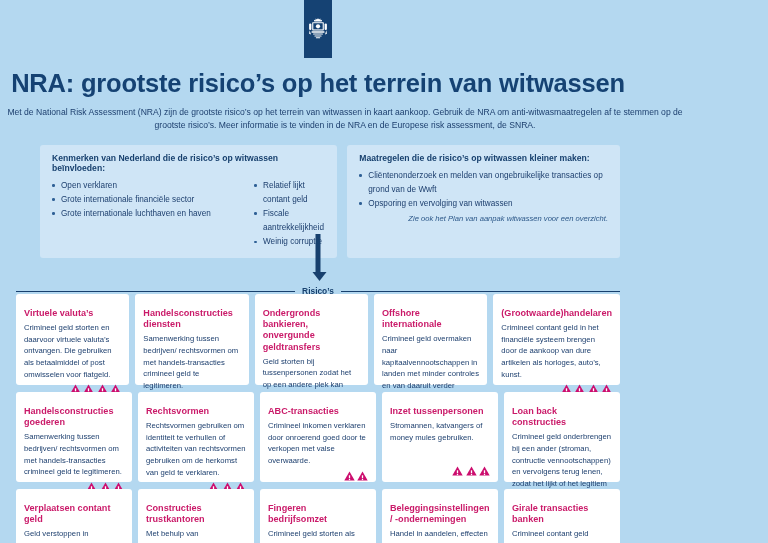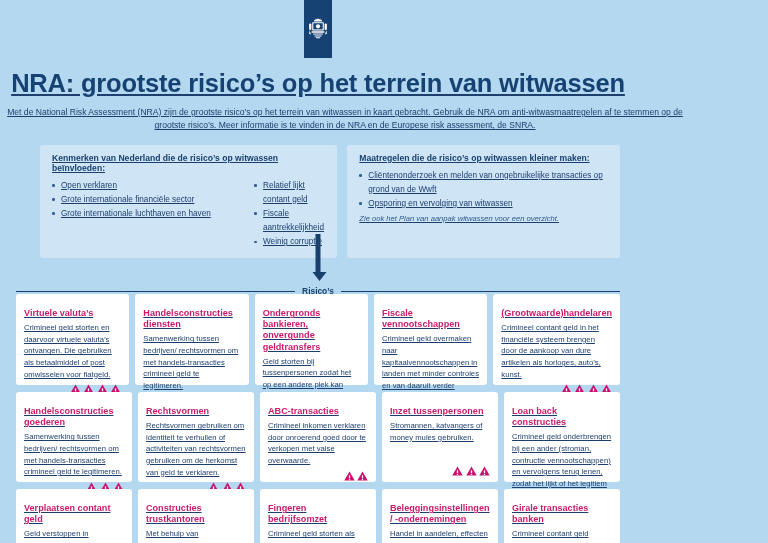--- a/index.html
+++ b/index.html
@@ -12,21 +12,20 @@
     background: #b4d8f0;
     font-family: "Liberation Sans", sans-serif;
     overflow: hidden;
     color: #1c3f6e;
   }
   .page {
     position: relative;
     width: 636px;
     height: 543px;
     box-sizing: border-box;
-    text-decoration: underline;
   }
 
   
   .logo-wrap {
     display: flex;
     justify-content: center;
     padding-top: 0px;
   }
   .logo {
     width: 28px;
@@ -103,20 +102,21 @@
     left: 0;
     top: 5.5px;
     width: 2.6px;
     height: 2.6px;
     border-radius: 50%;
     background: #2f6096;
   }
   .note {
     font-size: 7.6px;
     font-style: italic;
+    text-align: right;
     color: #2b5788;
     margin-top: 3px;
   }
 
   
   .arrow-zone {
     position: relative;
     height: 36px;
   }
   .arrow {
@@ -223,21 +223,21 @@
         </g>
         <g fill="#154273">
           <rect x="6.3" y="7.2" width="9.4" height="6.2"></rect>
           <circle cx="11" cy="10.3" r="2.1" fill="#ffffff"></circle>
         </g>
       </svg>
     </div>
   </div>
 
   <h1 class="title">NRA: grootste risico’s op het terrein van witwassen</h1>
-  <div class="subtitle">Met de National Risk Assessment (NRA) zijn de grootste risico’s op het terrein van witwassen in kaart gebracht. Gebruik de NRA om anti-witwasmaatregelen af te stemmen op de grootste risico’s. Meer informatie is te vinden in de NRA en de Europese risk assessment, de SNRA.</div>
+  <div class="subtitle">Met de National Risk Assessment (NRA) zijn de grootste risico’s op het terrein van witwassen in kaart aankoop. Gebruik de NRA om anti-witwasmaatregelen af te stemmen op de grootste risico’s. Meer informatie is te vinden in de NRA en de Europese risk assessment, de SNRA.</div>
 
   <div class="info-row">
 
     <div class="info-box left">
       <div class="info-title">Kenmerken van Nederland die de risico’s op witwassen beïnvloeden:</div>
       <div class="bullets">
         <div class="bcol narrow">
           <ul class="blist">
             <li>Open verklaren</li>
             <li>Grote internationale financiële sector</li>
@@ -373,21 +373,21 @@
           <span>
             <svg class="tri" width="11" height="10" viewBox="0 0 11 10" aria-hidden="true">
               <path d="M5.5 0.4 L10.7 9.6 L0.3 9.6 Z" fill="#cc0d6e"></path>
               <rect x="4.85" y="4.3" width="1.3" height="3.0" fill="#ffffff"></rect>
               <rect x="4.85" y="8.0" width="1.3" height="1.1" fill="#ffffff"></rect>
             </svg>
           </span>
         </div>
       </div>
       <div class="card">
-        <h3>Fiscale vennootschappen</h3>
+        <h3>Offshore internationale</h3>
         <p>Crimineel geld overmaken naar kapitaalvennootschappen in landen met minder controles en van daaruit verder verplaatsen.</p>
         <div class="tri-row">
           <span>
             <svg class="tri" width="11" height="10" viewBox="0 0 11 10" aria-hidden="true">
               <path d="M5.5 0.4 L10.7 9.6 L0.3 9.6 Z" fill="#cc0d6e"></path>
               <rect x="4.85" y="4.3" width="1.3" height="3.0" fill="#ffffff"></rect>
               <rect x="4.85" y="8.0" width="1.3" height="1.1" fill="#ffffff"></rect>
             </svg>
           </span>
           <span>

